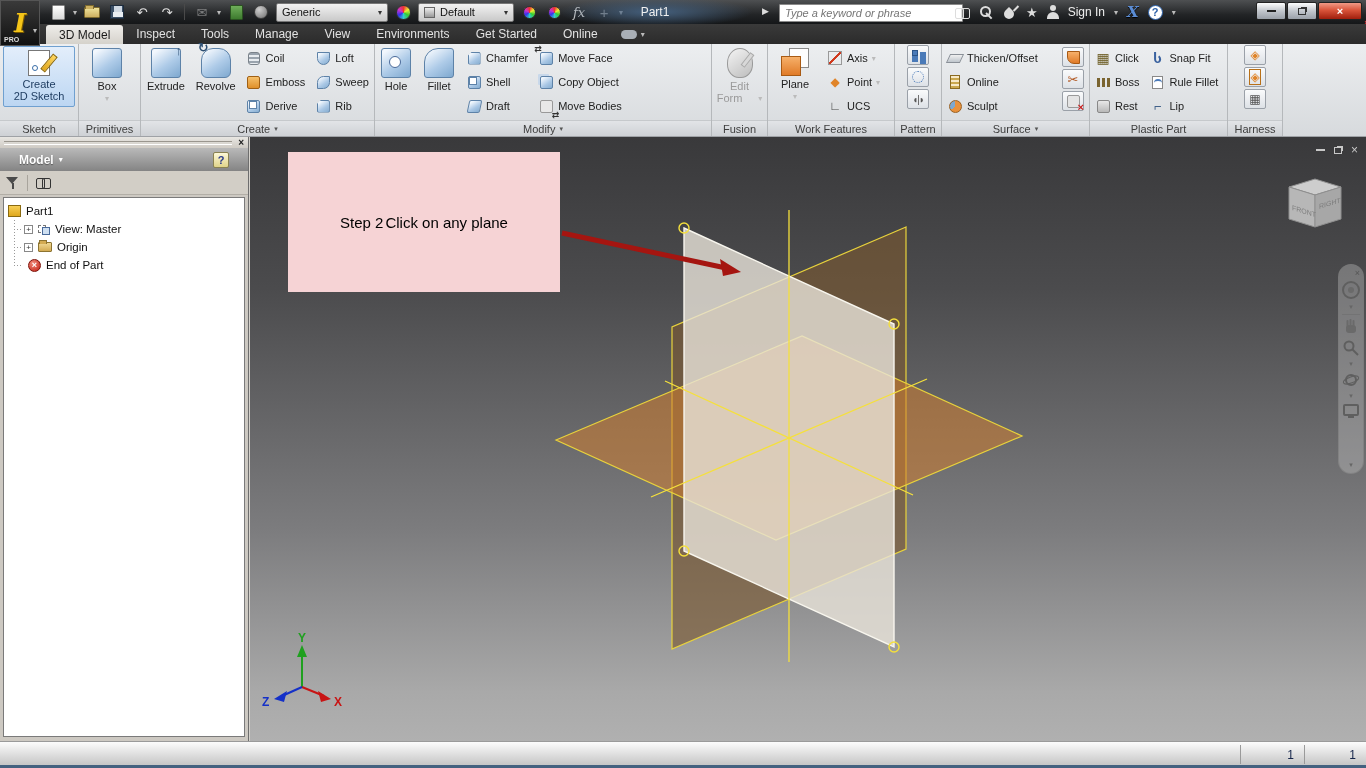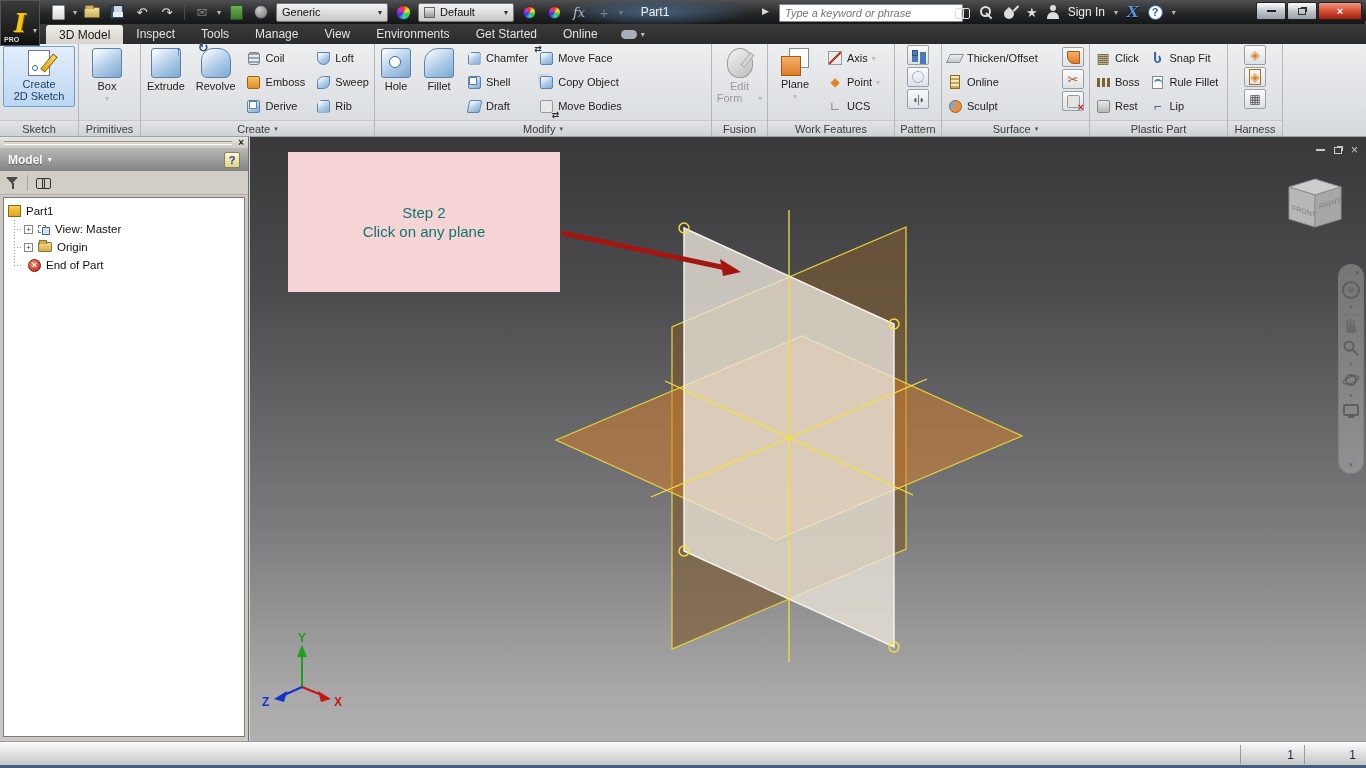--- a/index.html
+++ b/index.html
@@ -139,21 +139,21 @@
   .harn3{color:#555;font-size:12px;}
   .coil-ic{width:12px;height:13px;background:repeating-linear-gradient(#9aa4ae 0 2px,#e8ecf0 2px 4px);border:1px solid #7a828a;border-radius:3px;}
   .chamf{clip-path:polygon(0 35%,35% 0,100% 0,100% 100%,0 100%);}
   .shell-ic::after{content:"";position:absolute;left:3px;top:3px;width:6px;height:6px;background:#fff;border:1px solid #5d82a8;}
 
   
   #leftpanel{position:absolute;left:0;top:137px;width:249px;height:604px;background:#cdc9c2;border-right:1px solid #6e6e6e;}
   #grip{height:11px;display:flex;align-items:center;justify-content:flex-end;padding:0 4px;background:linear-gradient(#e8e6e2,#cfcbc4);}
   #grip .gx{font-size:10px;color:#222;line-height:9px;font-weight:bold;}
   #grip .glines{flex:1;height:4px;border-top:1px solid #9a968e;border-bottom:1px solid #fff;margin-right:6px;}
-  #mheader{height:23px;background:linear-gradient(#b9b9b9,#848484);display:flex;align-items:center;padding:0 8px;gap:5px;}
+  #mheader{height:23px;background:linear-gradient(#b9b9b9,#848484);display:flex;align-items:center;padding:0 19px;gap:5px;}
   #mheader .mtitle{color:#fff;font-weight:bold;font-size:12px;text-shadow:0 1px 1px #555;}
   #mheader .car{color:#fff;}
   #mheader .help{margin-left:auto;width:16px;height:16px;background:linear-gradient(#fdf8d8,#e0d48a);border:1px solid #8a8252;
     color:#2a3a8a;font-weight:bold;font-size:11px;display:flex;align-items:center;justify-content:center;border-radius:2px;}
   #ptools{height:24px;background:#d2cec6;display:flex;align-items:center;gap:8px;padding:0 6px;border-bottom:1px solid #b2aea6;}
   .funnel{width:13px;height:12px;position:relative;}
   .funnel::before{content:"";position:absolute;left:0;top:0;border-left:6.5px solid transparent;border-right:6.5px solid transparent;border-top:7px solid #4a4a4a;}
   .funnel::after{content:"";position:absolute;left:5.5px;top:6px;width:2px;height:6px;background:#4a4a4a;}
   .vsep{width:1px;height:16px;background:#a8a49c;}
   .binoc.dark::before,.binoc.dark::after{border-color:#333;}
@@ -170,22 +170,22 @@
   .eop{width:13px;height:13px;border-radius:50%;background:radial-gradient(circle at 35% 30%,#f08a7a,#c21f12);border:1px solid #7c120a;
     color:#fff;font-size:9px;font-weight:bold;display:flex;align-items:center;justify-content:center;flex:none;}
   .tline{position:absolute;left:10px;top:22px;width:1px;height:46px;background:repeating-linear-gradient(#999 0 1px,transparent 1px 3px);}
   .tstub{position:absolute;left:10px;width:8px;height:1px;background:repeating-linear-gradient(90deg,#999 0 1px,transparent 1px 3px);}
 
   
   #viewport{position:absolute;left:250px;top:137px;width:1116px;height:604px;
     background:linear-gradient(180deg,#39393b 0%,#4b4b4d 25%,#7c7c7e 65%,#a9a9a9 92%,#b0b0b0 100%);overflow:hidden;}
   #scene{position:absolute;left:0;top:0;}
   #stepbox{position:absolute;left:38px;top:15px;width:272px;height:140px;background:#f6d3d5;
-    display:flex;flex-direction:column;align-items:center;justify-content:center;gap:2px;
-    font-size:15px;color:#0f766e;}
+    display:flex;flex-direction:row;align-items:center;justify-content:center;gap:2px;
+    font-size:15px;color:#000000;}
   #tooltip{position:absolute;left:500px;top:253px;background:#f2f2f2;border:1px solid #1a1a1a;
     font-size:11.5px;color:#000;padding:2px 5px;white-space:nowrap;box-shadow:2px 2px 3px rgba(0,0,0,.35);}
   #doc-controls{position:absolute;right:8px;top:6px;display:flex;align-items:center;gap:9px;color:#c8c8c8;font-size:12px;}
   #doc-controls .bar{width:9px;height:2px;background:#c8c8c8;}
   #doc-controls .restore-g{border-color:#c8c8c8;box-shadow:2px -2px 0 -1px #c8c8c8;}
   #viewcube{position:absolute;right:20px;top:38px;}
   #navbar{position:absolute;left:1088px;top:127px;width:26px;height:210px;border-radius:13px;
     background:rgba(205,205,205,.35);border:1px solid rgba(120,120,120,.55);
     display:flex;flex-direction:column;align-items:center;padding:4px 0;gap:3px;}
   #navbar .ncl{align-self:flex-end;margin-right:3px;font-size:9px;color:#555;line-height:8px;}

